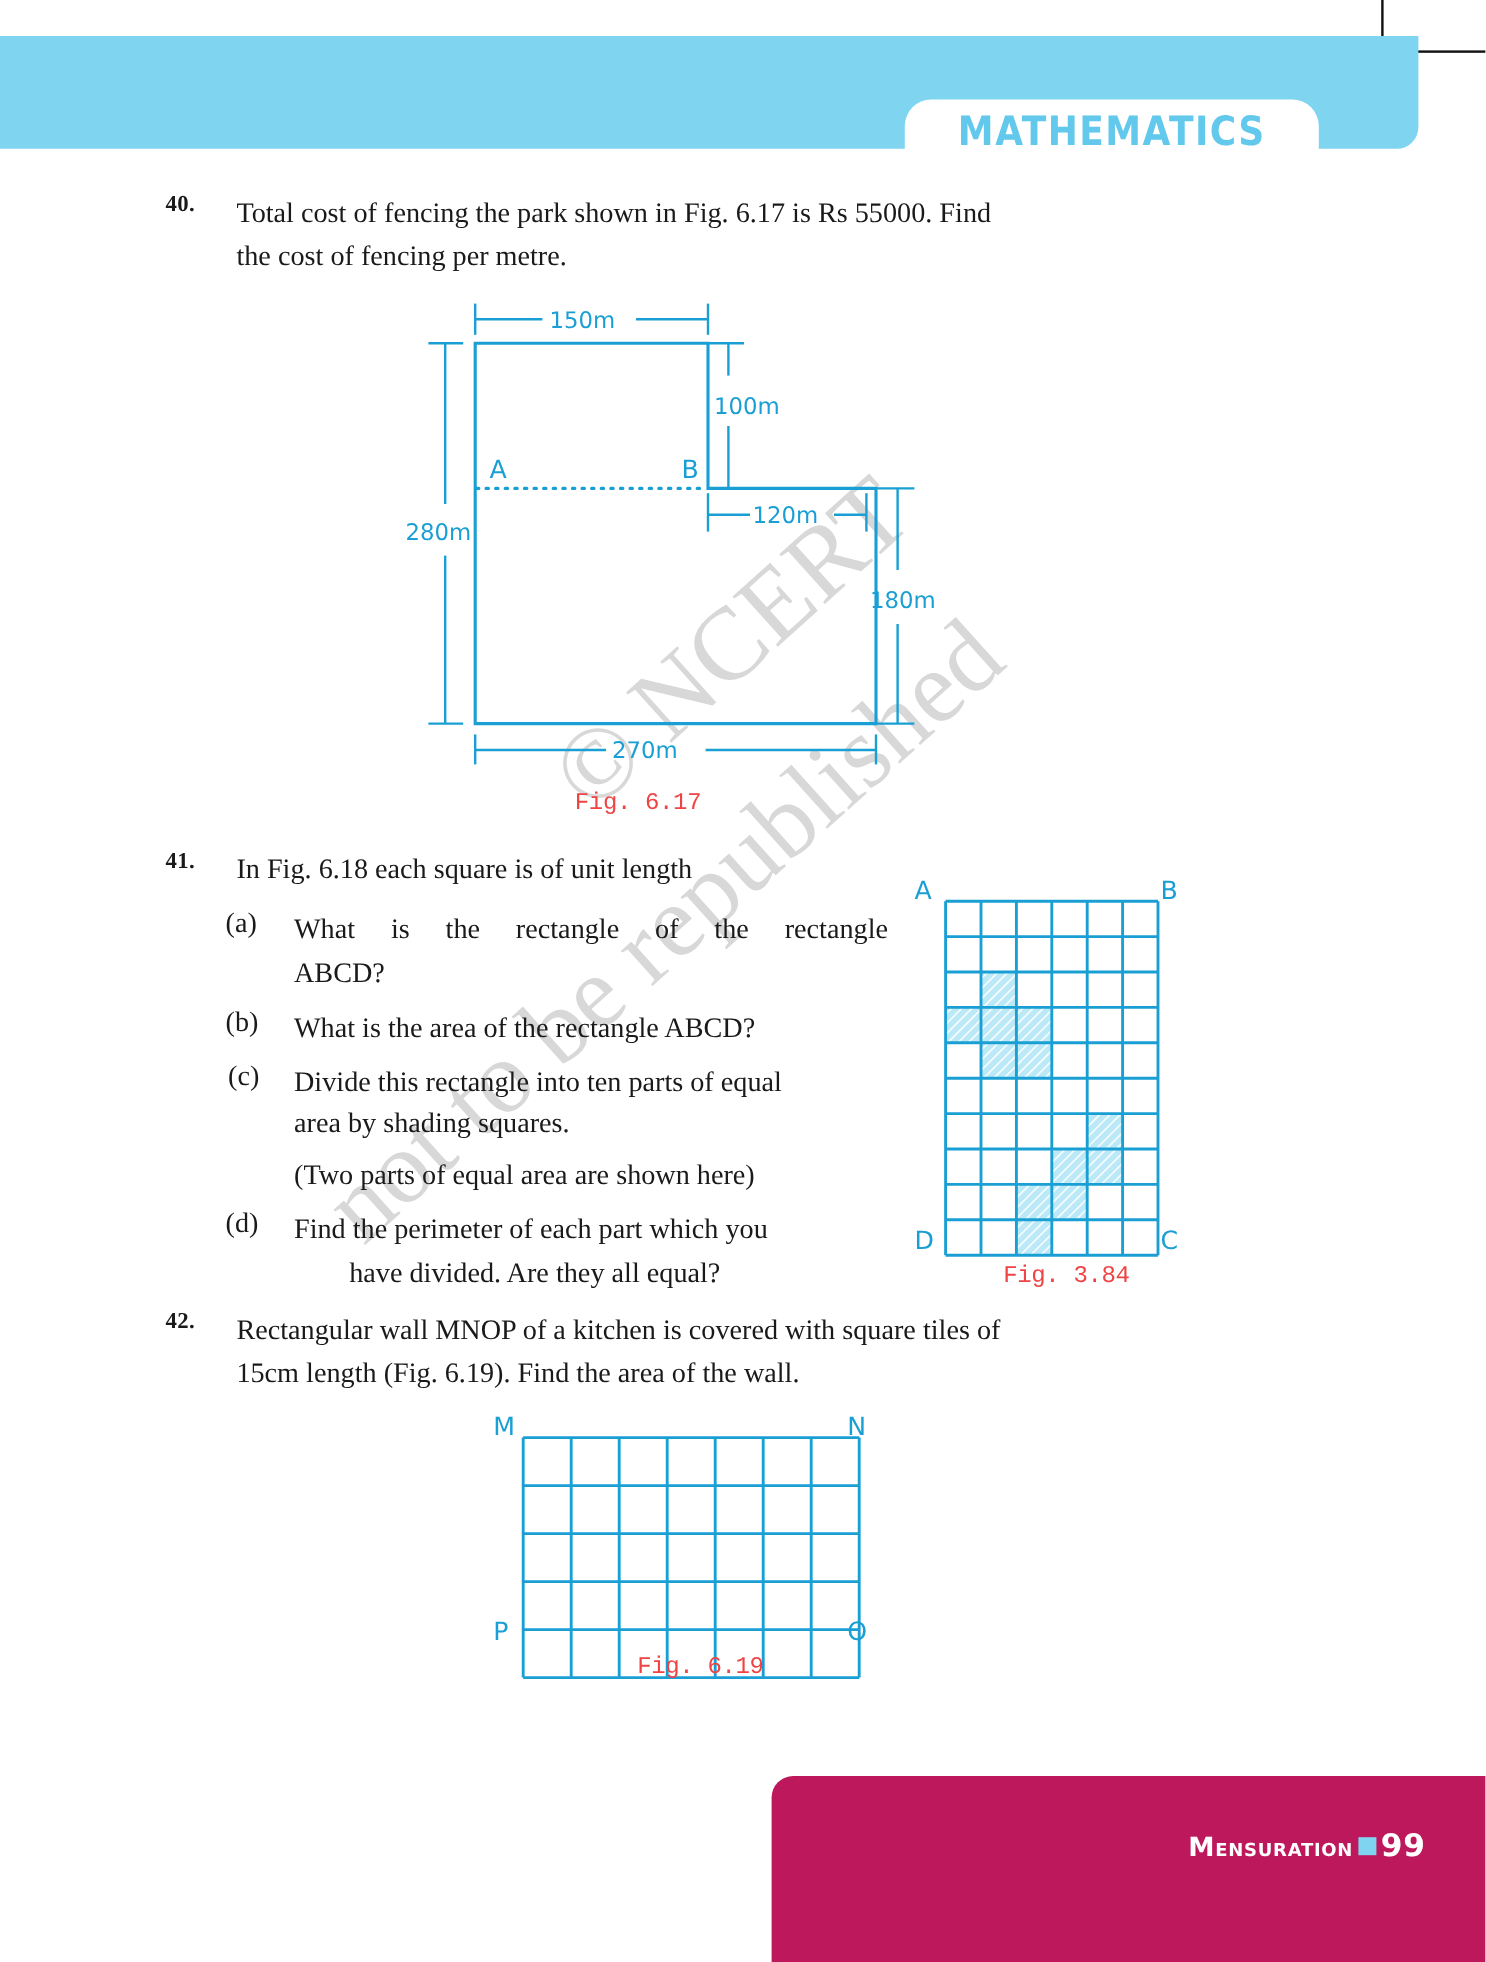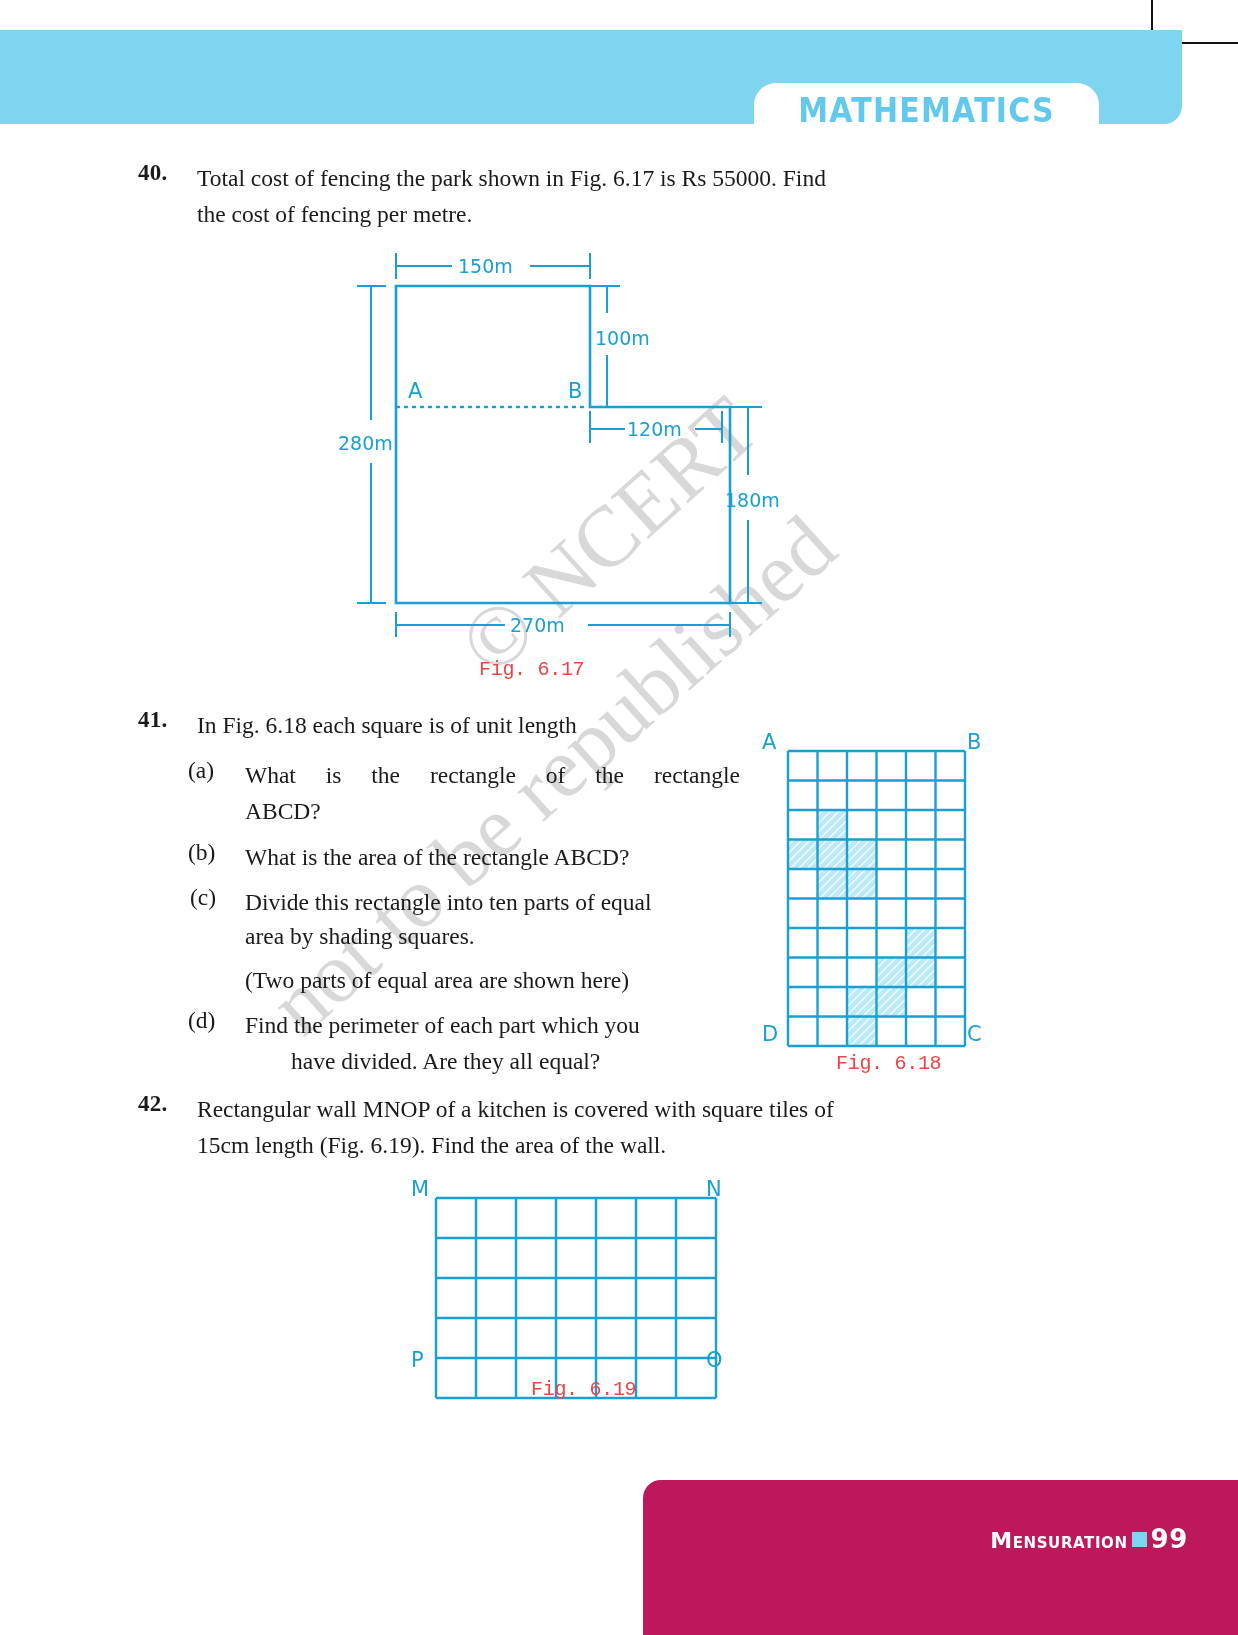--- a/index.html
+++ b/index.html
@@ -62,21 +62,21 @@
     top: 42px;
     width: 80px;
     height: 2px;
     background: #111;
   }
 
   
   .qnum {
     position: absolute;
     font-weight: bold;
-    font-size: 23px;
+    font-size: 19px;
     letter-spacing: 0.3px;
   }
   .qtext {
     position: absolute;
     font-size: 23.5px;
     line-height: 36px;
   }
   .qtext.just {
     text-align: justify;
     text-align-last: justify;
@@ -365,21 +365,21 @@
           <line x1="0" y1="147.5" x2="177" y2="147.5" stroke="#1a9fd4" stroke-width="2.4"></line>
           <line x1="0" y1="177" x2="177" y2="177" stroke="#1a9fd4" stroke-width="2.4"></line>
           <line x1="0" y1="206.5" x2="177" y2="206.5" stroke="#1a9fd4" stroke-width="2.4"></line>
           <line x1="0" y1="236" x2="177" y2="236" stroke="#1a9fd4" stroke-width="2.4"></line>
           <line x1="0" y1="265.5" x2="177" y2="265.5" stroke="#1a9fd4" stroke-width="2.4"></line>
           <line x1="0" y1="295" x2="177" y2="295" stroke="#1a9fd4" stroke-width="2.4"></line>
         </g>
       </svg>
 </div>
 
-<div class="fig-caption" style="left:836px; top:1052px;">Fig. 6.18</div>
+<div class="fig-caption" style="left:836px; top:1052px;">Fig. 3.84</div>
 
 <div class="qnum" style="left:138px; top:1091px;">42.</div>
 <div class="qtext" style="left:197px; top:1091px; width:800px;">Rectangular wall MNOP of a kitchen is covered with square tiles of</div>
 <div class="qtext" style="left:197px; top:1127px; width:800px;">15cm length (Fig. 6.19). Find the area of the wall.</div>
 
 <div class="corner-label" style="left:411px; top:1177px;">M</div>
 <div class="corner-label" style="left:706px; top:1177px;">N</div>
 <div class="corner-label" style="left:411px; top:1348px;">P</div>
 <div class="corner-label" style="left:706px; top:1348px;">O</div>
 

